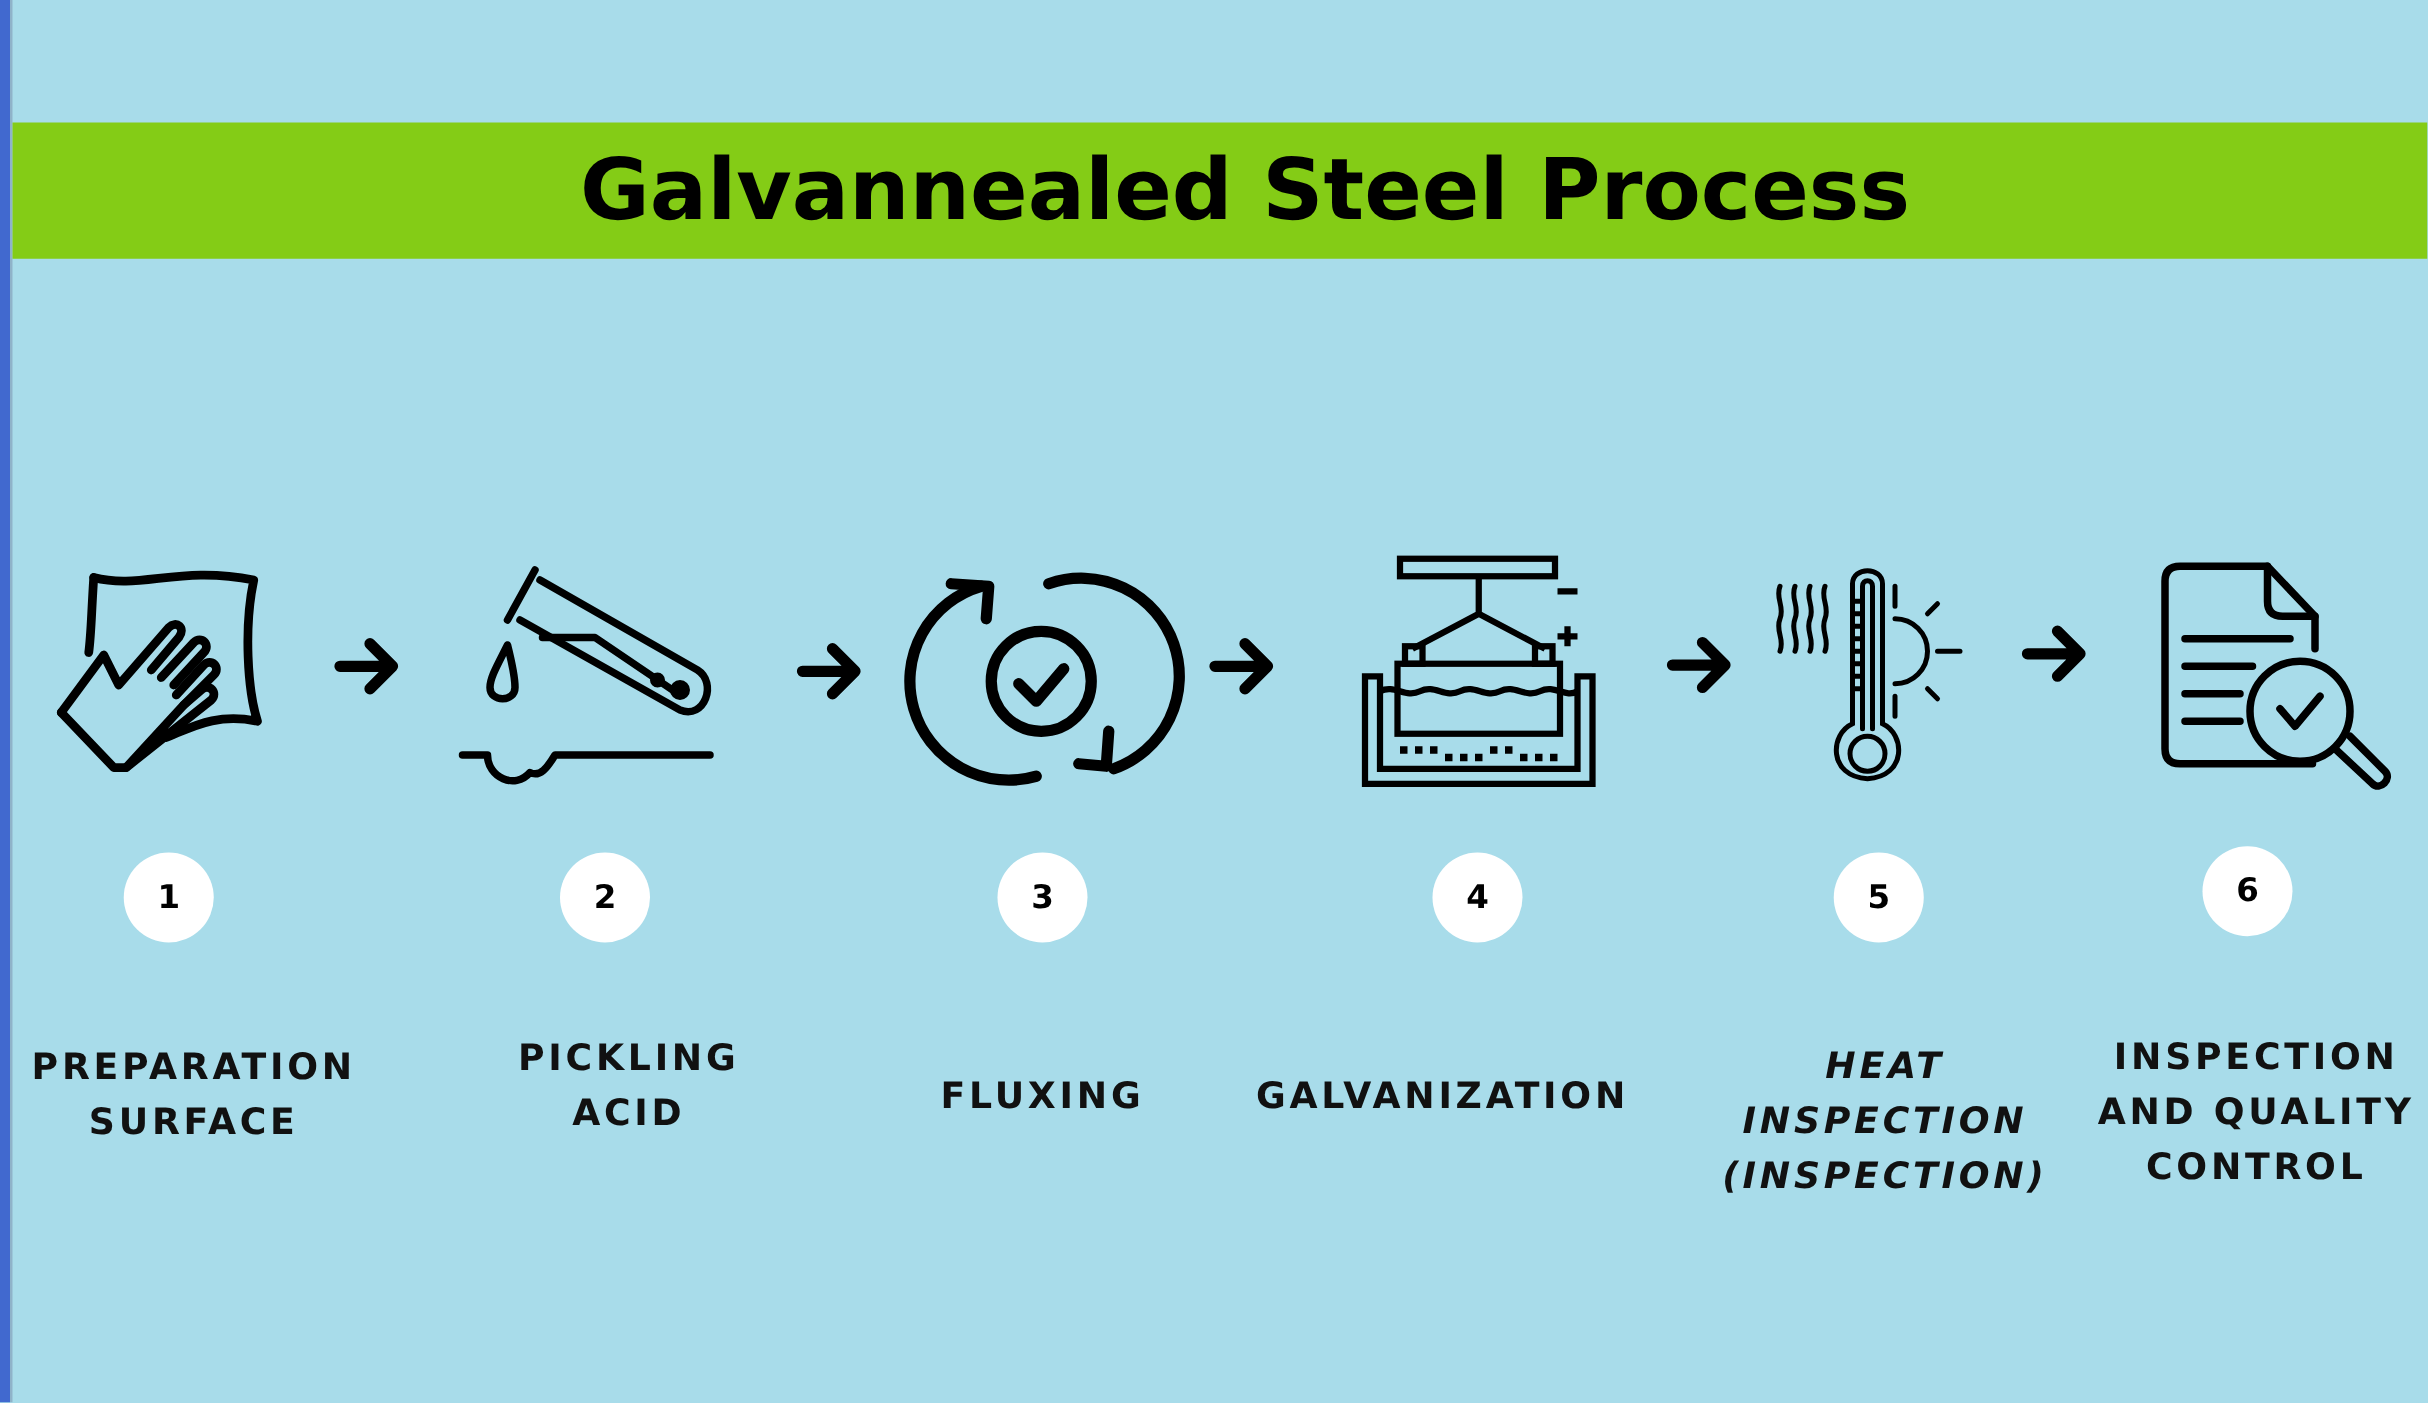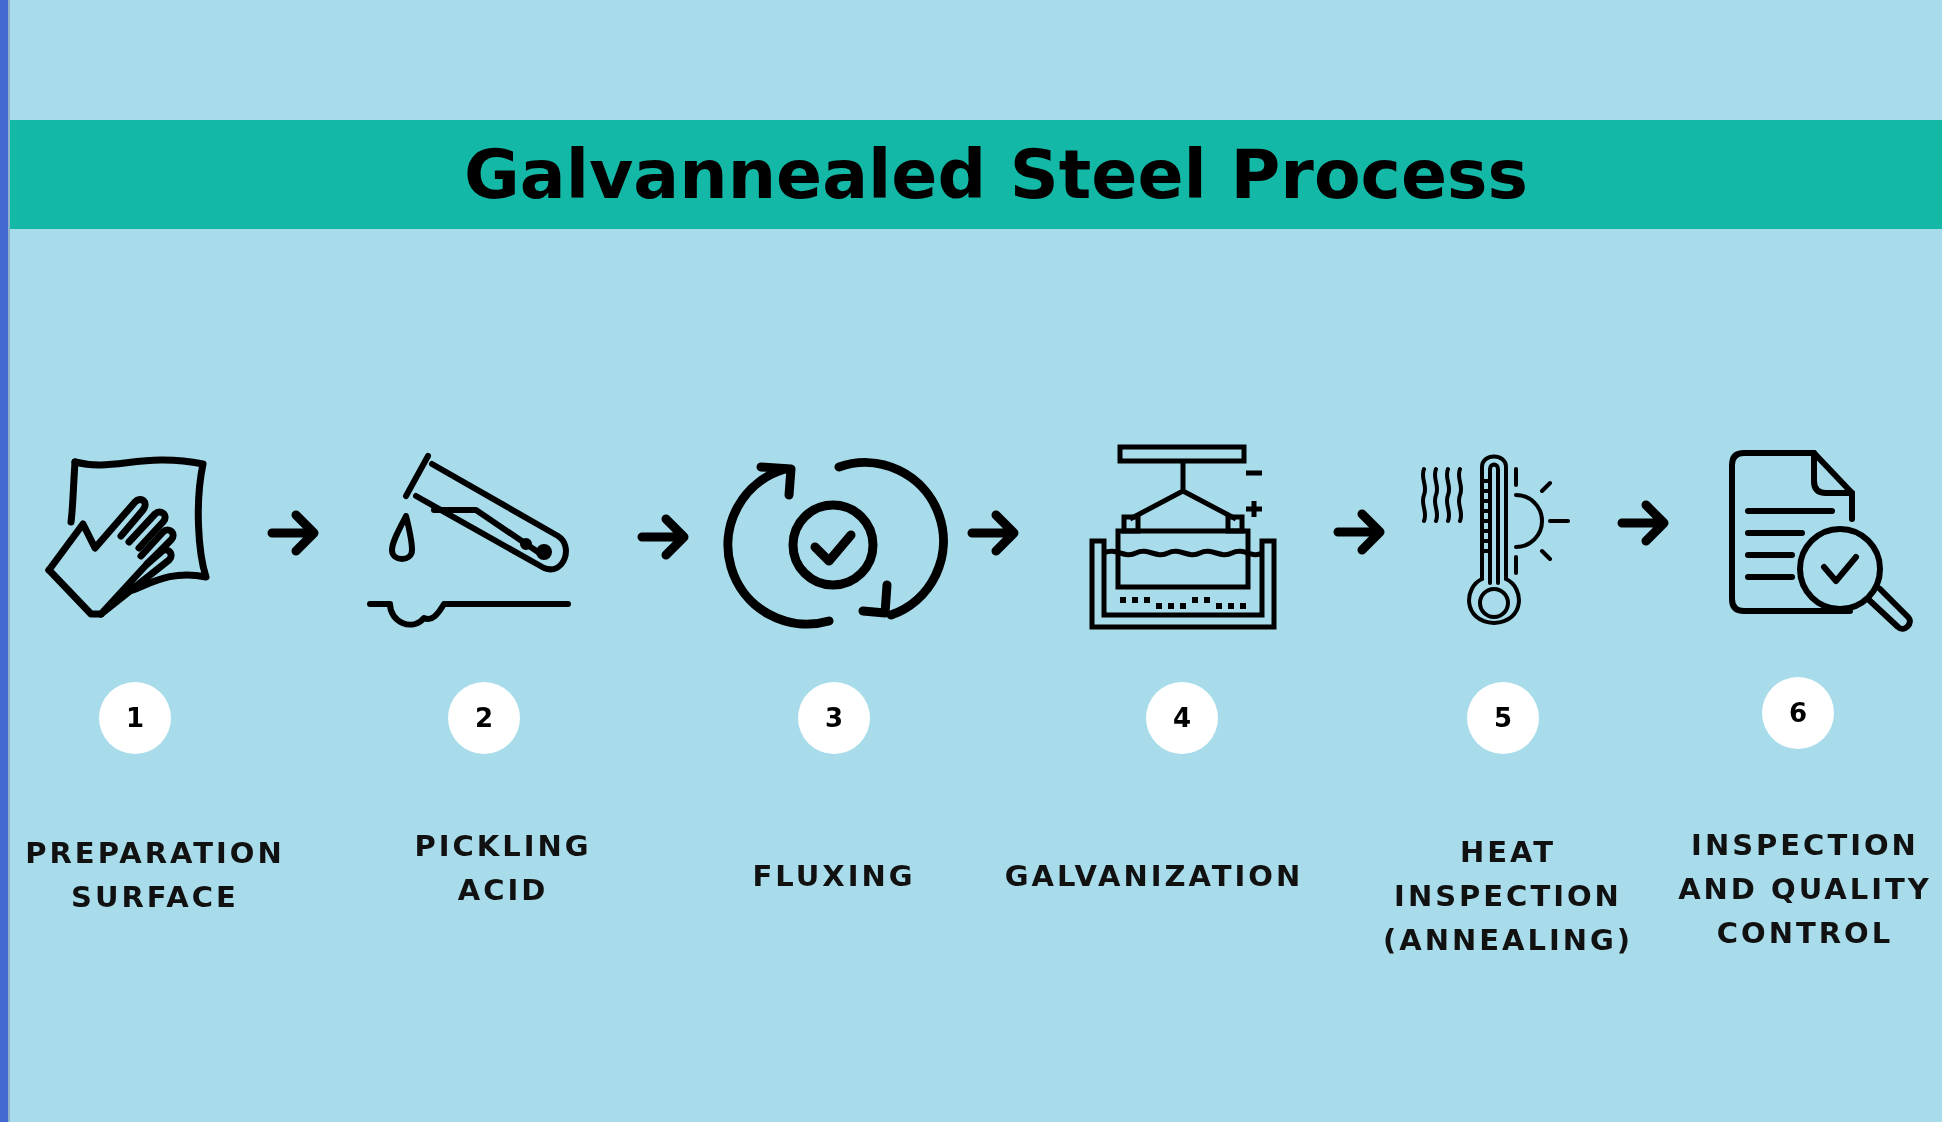--- a/index.html
+++ b/index.html
@@ -4,22 +4,22 @@
 <style>
   html, body { margin: 0; padding: 0; }
   body {
     width: 1942px; height: 1122px; position: relative; overflow: hidden;
     background: #a8dcea;
     font-family: "DejaVu Sans", "Liberation Sans", sans-serif;
   }
   .left-strip { position: absolute; left: 0; top: 0; width: 8px; height: 1122px; background: #4169cf; }
   .left-line { position: absolute; left: 8px; top: 0; width: 2px; height: 1122px; background: #8fb3c9; }
   .title-bar {
-    position: absolute; left: 10px; top: 120px; width: 1932px; height: 109px;
-    background: #14b8a6;
+    position: absolute; left: 10px; top: 98px; width: 1932px; height: 109px;
+    background: #84cc16;
     display: flex; align-items: center; justify-content: center;
   }
   .title-bar h1 {
     margin: 0; font-size: 68px; font-weight: bold; color: #000;
     letter-spacing: 0px; padding-left: 40px;
     font-family: "DejaVu Sans", sans-serif;
   }
   .icon { position: absolute; }
   .icon svg { width: 100%; height: 100%; overflow: visible; }
   .arrow { position: absolute; width: 54px; height: 48px; }
@@ -180,22 +180,22 @@
 <div class="step-label" style="left:353px; width:300px; top:824px;">
   <span>PICKLING</span>
   <span>ACID</span>
 </div>
 <div class="step-label" style="left:684px; width:300px; top:854px;">
   <span>FLUXING</span>
 </div>
 <div class="step-label" style="left:984px; width:340px; top:854px;">
   <span>GALVANIZATION</span>
 </div>
-<div class="step-label" style="left:1358px; width:300px; top:830px;">
+<div class="step-label" style="left:1358px; width:300px; top:830px;font-style:italic;">
   <span>HEAT</span>
   <span>INSPECTION</span>
-  <span>(ANNEALING)</span>
+  <span>(INSPECTION)</span>
 </div>
 <div class="step-label" style="left:1660px; width:290px; top:823px;">
   <span>INSPECTION</span>
   <span>AND QUALITY</span>
   <span>CONTROL</span>
 </div>
 
 </body></html>

